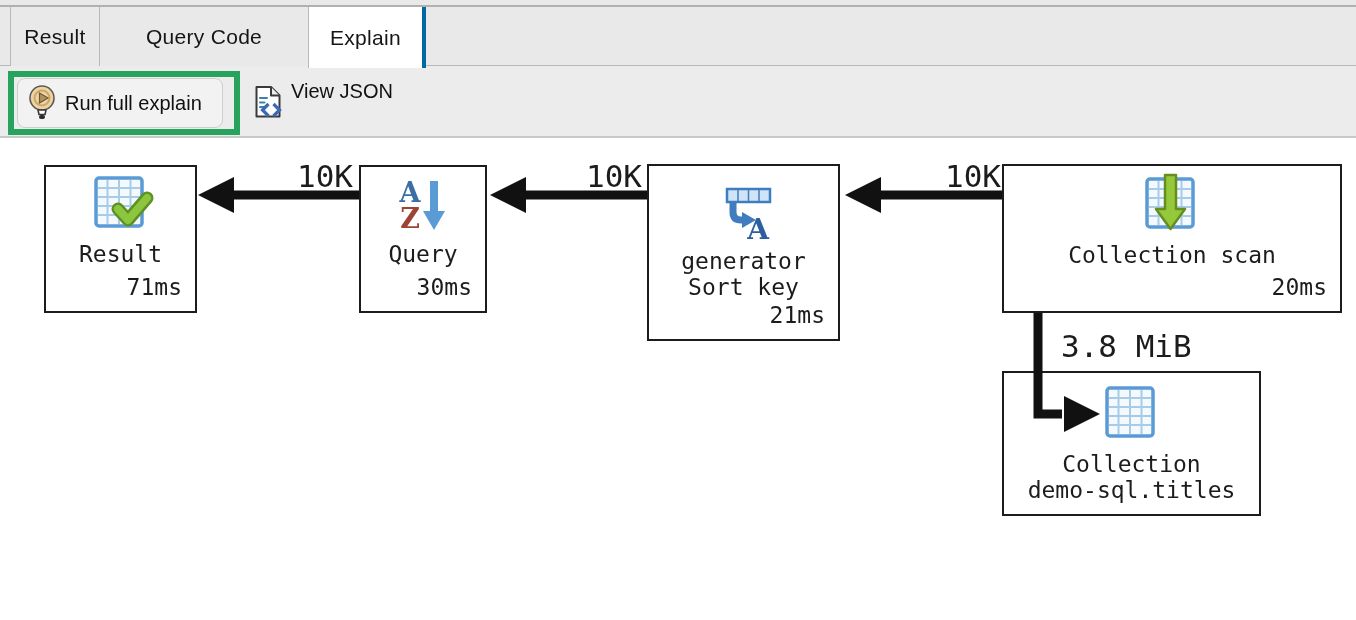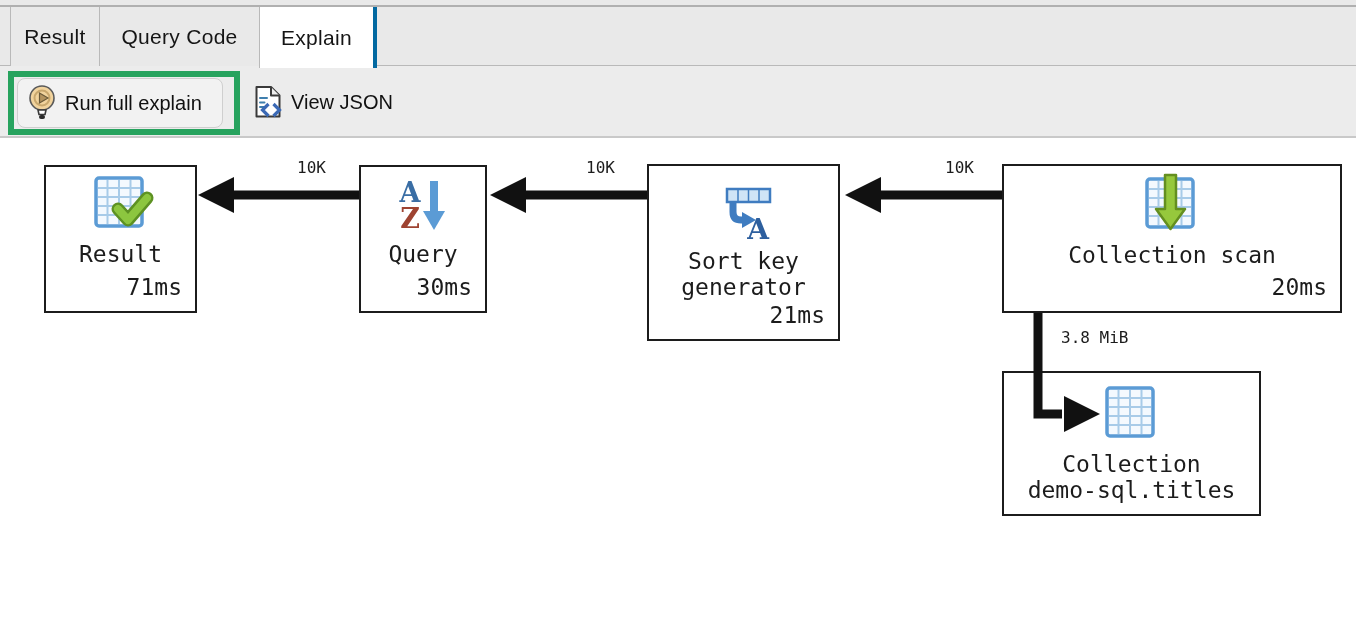--- a/index.html
+++ b/index.html
@@ -27,41 +27,41 @@
     height:59px; display:flex; align-items:center; justify-content:center;
     background:#e9e9e9; border-left:1px solid #b9b9b9;
     font-size:21px; color:#151515; letter-spacing:0.3px; cursor:default;
     position:relative; z-index:1;
   }
   .tab:last-child { border-right:4px solid #0369a1; }
   .tab.active {
     background:#ffffff; height:61px; z-index:3;
   }
   .tab-result { width:89px; }
-  .tab-query-code { width:160px; }
+  .tab-query-code { width:209px; }
   .tab-explain { width:118px; }
 
   
   .toolbar {
     position:absolute; left:0; top:66px; width:1356px; height:72px;
     background:#ececec; border-bottom:2px solid #c9c9c9;
   }
   .highlight-frame {
     position:absolute; left:8px; top:5px; width:232px; height:64px;
     border:6px solid #27a35e; z-index:2; pointer-events:none;
   }
   .run-explain-btn {
     position:absolute; left:17px; top:12px; width:206px; height:50px;
     background:#f2f2f2; border:1px solid #cfcfcf; border-radius:8px;
     display:flex; align-items:center; padding-left:10px; gap:9px;
     font-size:20px; color:#111; cursor:pointer; z-index:1;
   }
   .view-json-btn {
     position:absolute; left:246px; top:14px; height:44px;
-    display:flex; align-items:center; gap:9px;
+    display:flex; gap:9px;
     font-size:20px; color:#111; cursor:pointer; background:transparent; border:none;
     padding:0 8px;
   }
   .btn-icon { display:flex; align-items:center; }
 
   
   .canvas {
     position:absolute; left:0; top:138px; width:1356px; height:482px;
     background:#ffffff;
   }
@@ -86,21 +86,21 @@
   .node-cscan             { left:1002px;top:26px;  width:340px; height:149px; }
   .node-collection        { left:1002px;top:233px; width:259px; height:145px; }
   .node-result .node-icon { margin-top:8px; }
   .node-sort .node-icon   { margin-top:8px; }
   .node-skg .node-icon    { margin-top:16px; }
   .node-cscan .node-icon  { margin-top:10px; }
   .node-collection .node-icon { margin-top:12px; }
 
   .edge-label {
     position:absolute; font-family:"DejaVu Sans Mono", monospace;
-    font-size:16px; color:#1c1c1c; z-index:3; white-space:pre;
+    font-size:31px; color:#1c1c1c; z-index:3; white-space:pre;
   }
   .edge-label-1 { left:297px; top:20px; }
   .edge-label-2 { left:586px; top:20px; }
   .edge-label-3 { left:945px; top:20px; }
   .edge-label-4 { left:1061px; top:190px; }
 </style>
 </head>
 <body>
 
 <div class="app">
@@ -208,22 +208,22 @@
       <div class="node-icon">
         <svg width="60" height="60" viewBox="0 0 60 60">
           <rect x="13" y="7" width="43" height="13" fill="#cfe4f6" stroke="#3f7cc0" stroke-width="2.5"></rect>
           <path d="M24 8 V19 M34.5 8 V19 M45 8 V19" stroke="#3f7cc0" stroke-width="1.5"></path>
           <path d="M19 20 L19 30 Q19 38 27 38 L29 38" fill="none" stroke="#3f7cc0" stroke-width="7"></path>
           <polygon points="42,38 28,30 28,46" fill="#3f7cc0"></polygon>
           <text x="44" y="57" text-anchor="middle" font-family="DejaVu Serif, serif" font-weight="bold" font-size="28" fill="#2d5f9e">A</text>
         </svg>
       </div>
       <div class="node-label">
+        <div>generator</div>
         <div>Sort key</div>
-        <div>generator</div>
       </div>
       <div class="node-time">21ms</div>
     </div>
 
     <div class="node node-cscan">
       <div class="node-icon">
         <svg width="60" height="60" viewBox="0 0 60 60" style="overflow:visible">
           <rect x="5" y="3" width="46" height="48" rx="3" fill="#f4f9fe" stroke="#5b9bd5" stroke-width="3.5"></rect>
           <g stroke="#a8cbe8" stroke-width="2">
             <path d="M16.5 5 V49 M28 5 V49 M39.5 5 V49"></path>

